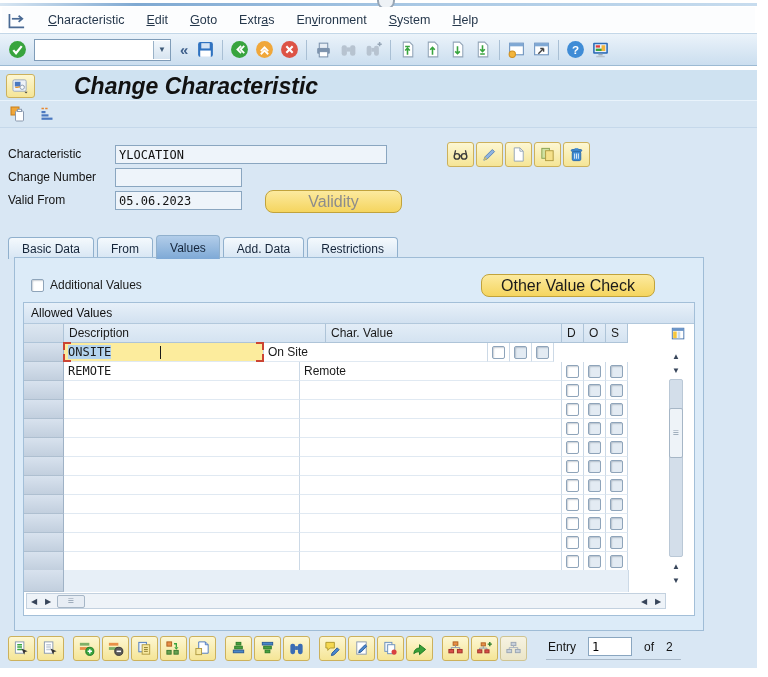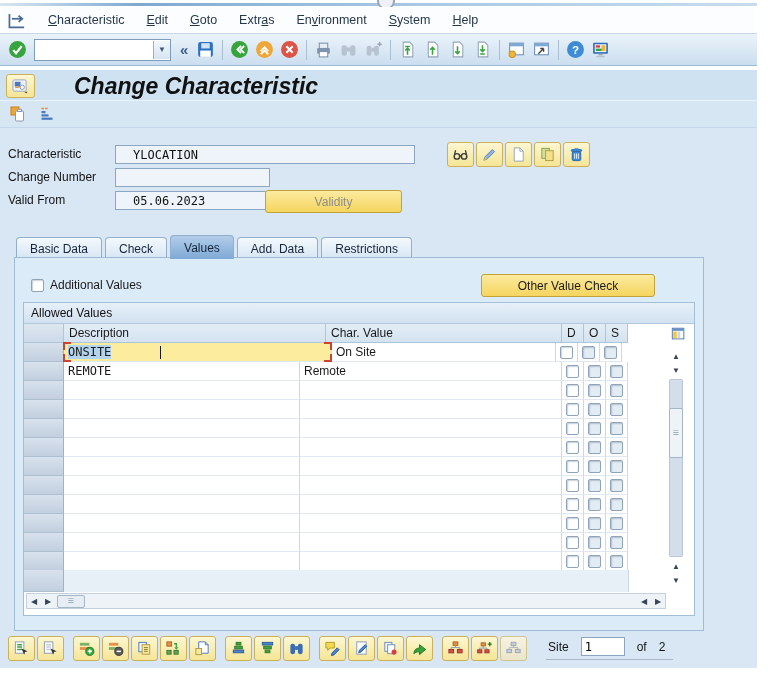--- a/index.html
+++ b/index.html
@@ -33,30 +33,30 @@
   #page-title{position:absolute;left:74px;top:3px;font-size:23px;font-weight:bold;font-style:italic;color:#111;}
   
   #apptoolbar{position:absolute;top:101px;left:0;right:0;height:26px;background:#d7e6f3;border-bottom:1px solid #c5d8ea;
     display:flex;align-items:center;padding-left:7px;gap:7px;}
   .abtn{width:22px;height:22px;display:flex;align-items:center;justify-content:center;cursor:pointer;}
   .abtn svg{width:18px;height:18px;}
   
   #main{position:absolute;top:128px;left:0;right:0;bottom:0;background:#d9e7f4;}
   .lbl{position:absolute;font-size:12px;color:#141414;}
   .inp{position:absolute;height:17px;background:#eef4fa;border:1px solid #8aa6c0;
-    font:12px "DejaVu Sans Mono",monospace;padding:0 17px;color:#111;}
+    font:12px "DejaVu Sans Mono",monospace;padding:0 3px;color:#111;}
   #obj-buttons{position:absolute;left:447px;top:14px;display:flex;gap:2px;}
   .ybtn{height:23px;min-width:25px;display:inline-flex;align-items:center;justify-content:center;
     background:linear-gradient(#fdf7d3,#f5e596);border:1px solid #ccb15c;border-radius:3px;cursor:pointer;}
   .ybtn svg{width:17px;height:17px;}
   .ybtn.disabled{background:linear-gradient(#f6f3e2,#ebe5c8);border-color:#cfc492;}
   .txtbtn{position:absolute;display:flex;align-items:center;justify-content:center;
-    background:linear-gradient(#fcea9f,#f5d55f);border:1px solid #c1a33c;border-radius:3px;font-size:12px;cursor:pointer;}
-  
-  #tabs{position:absolute;left:16px;top:107px;display:flex;align-items:flex-end;}
+    background:linear-gradient(#fcea9f,#f5d55f);border:1px solid #c1a33c;border-radius:8px;font-size:16px;cursor:pointer;}
+  
+  #tabs{position:absolute;left:8px;top:107px;display:flex;align-items:flex-end;}
   .tab{height:21px;padding:0 13px;display:flex;align-items:center;font-size:12px;color:#15253a;
     background:linear-gradient(#f4f9fd,#d6e5f3);border:1px solid #90b0cd;border-bottom:none;
     border-radius:4px 4px 0 0;margin-right:3px;cursor:pointer;}
   .tab.active{background:linear-gradient(#b2cde9,#7ea9d6);height:23px;z-index:2;}
   
   #panel{position:absolute;left:14px;top:129px;width:688px;height:372px;background:#dcebf8;border:1px solid #9fbcd6;}
   #addl-row{position:absolute;left:16px;top:20px;display:flex;align-items:center;gap:6px;}
   .cb{width:11px;height:11px;border:1px solid #8ea4ba;background:#fff;border-radius:2px;
     box-shadow:inset 1px 1px 1.5px rgba(60,80,100,.28);cursor:pointer;flex:0 0 auto;}
   .cb.dim{background:#e3ebf3;}
@@ -359,21 +359,21 @@
 
     <div class="lbl" style="left:8px;top:42px;">Change Number</div>
     <input class="inp" style="left: 115px; top: 40px; width: 119px;" value="">
 
     <div class="lbl" style="left:8px;top:65px;">Valid From</div>
     <input class="inp" style="left: 115px; top: 63px; width: 119px;" value="05.06.2023">
     <div class="txtbtn" style="left:265px;top:62px;width:135px;height:21px;color:#8c8c8c;">Validity</div>
 
     <div id="tabs">
         <div class="tab">Basic Data</div>
-        <div class="tab">Check</div>
+        <div class="tab">From</div>
         <div class="tab active">Values</div>
         <div class="tab">Add. Data</div>
         <div class="tab">Restrictions</div>
       </div>
 
     <div id="panel">
       <div id="addl-row">
         <span class="cb"></span>
         <span>Additional Values</span>
       </div>
@@ -385,21 +385,21 @@
             <div class="th selh"></div>
             <div class="th" style="width: 262px;">Description</div>
             <div class="th" style="width: 236px;">Char. Value</div>
             <div class="th" style="width: 22px;">D</div>
             <div class="th" style="width: 22px;">O</div>
             <div class="th" style="width: 22px;">S</div>
           </div>
         <div id="tbody">
             <div class="trow">
               <div class="sel"></div>
-              <div class="td charv focused" style="width: 268px; gap: 48px;">
+              <div class="td charv focused" style="width: 200px; gap: 48px;">
                 <span class="selhl">ONSITE</span>
                 <span class="caret"></span>
                 <span class="ck tl"></span>
                 <span class="ck tr"></span>
                 <span class="ck bl"></span>
                 <span class="ck br"></span>
               </div>
               <div class="td" style="width: 224px;">On Site</div>
               <div class="cbcell">
                 <span class="cb"></span>
@@ -730,20 +730,20 @@
               <svg viewBox="0 0 18 18" xmlns="http://www.w3.org/2000/svg">
                 <rect x="6.5" y="2.5" width="5" height="3.4" fill="#c8d0da" stroke="#9aa6b4"></rect>
                 <path d="M9 5.9V8M4.5 8h9M4.5 8v2M13.5 8v2" fill="none" stroke="#aab4c0"></path>
                 <rect x="2" y="10" width="5" height="3.4" fill="#c8d0da" stroke="#9aa6b4"></rect>
                 <rect x="11" y="10" width="5" height="3.4" fill="#c8d0da" stroke="#9aa6b4"></rect>
               </svg>
             </span>
           </div>
         </div>
       <div id="entry-wrap">
-        <span class="ftext">Site</span>
+        <span class="ftext">Entry</span>
         <input id="entry-input" value="1" style="">
         <span class="ftext">of</span>
         <span class="ftext">2</span>
       </div>
     </div>
   </div>
 </div>
 
 </body></html>

